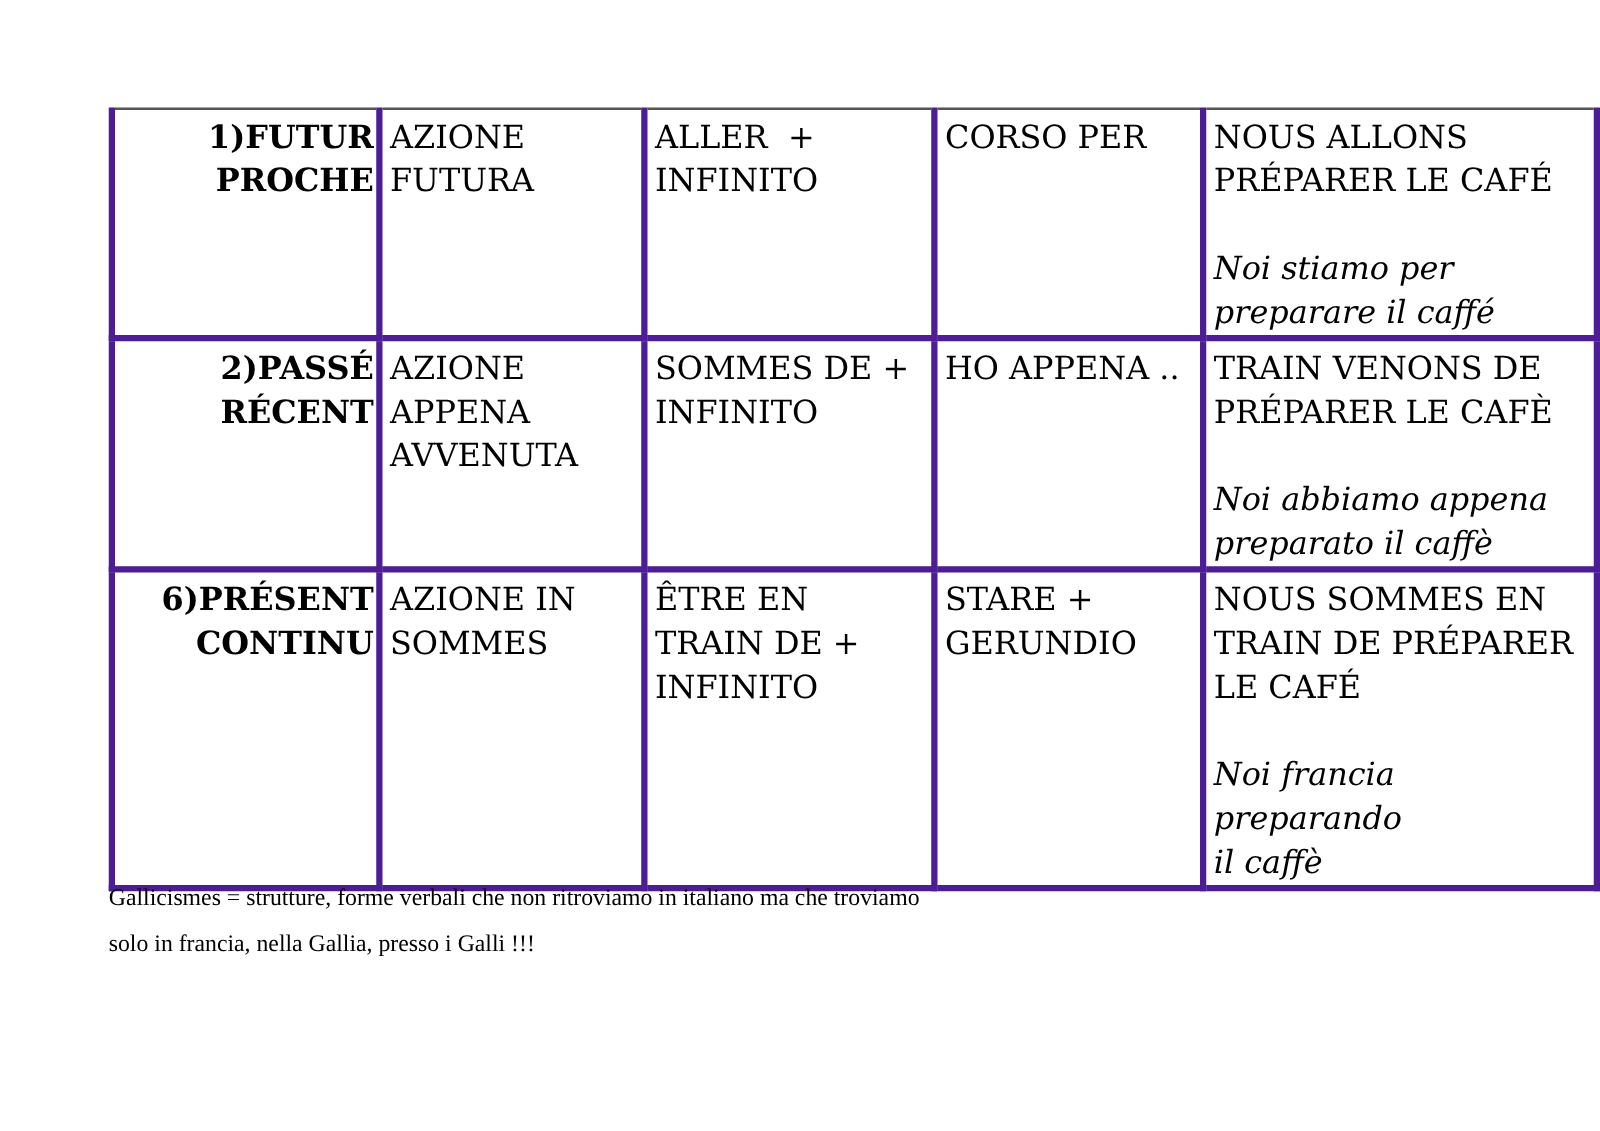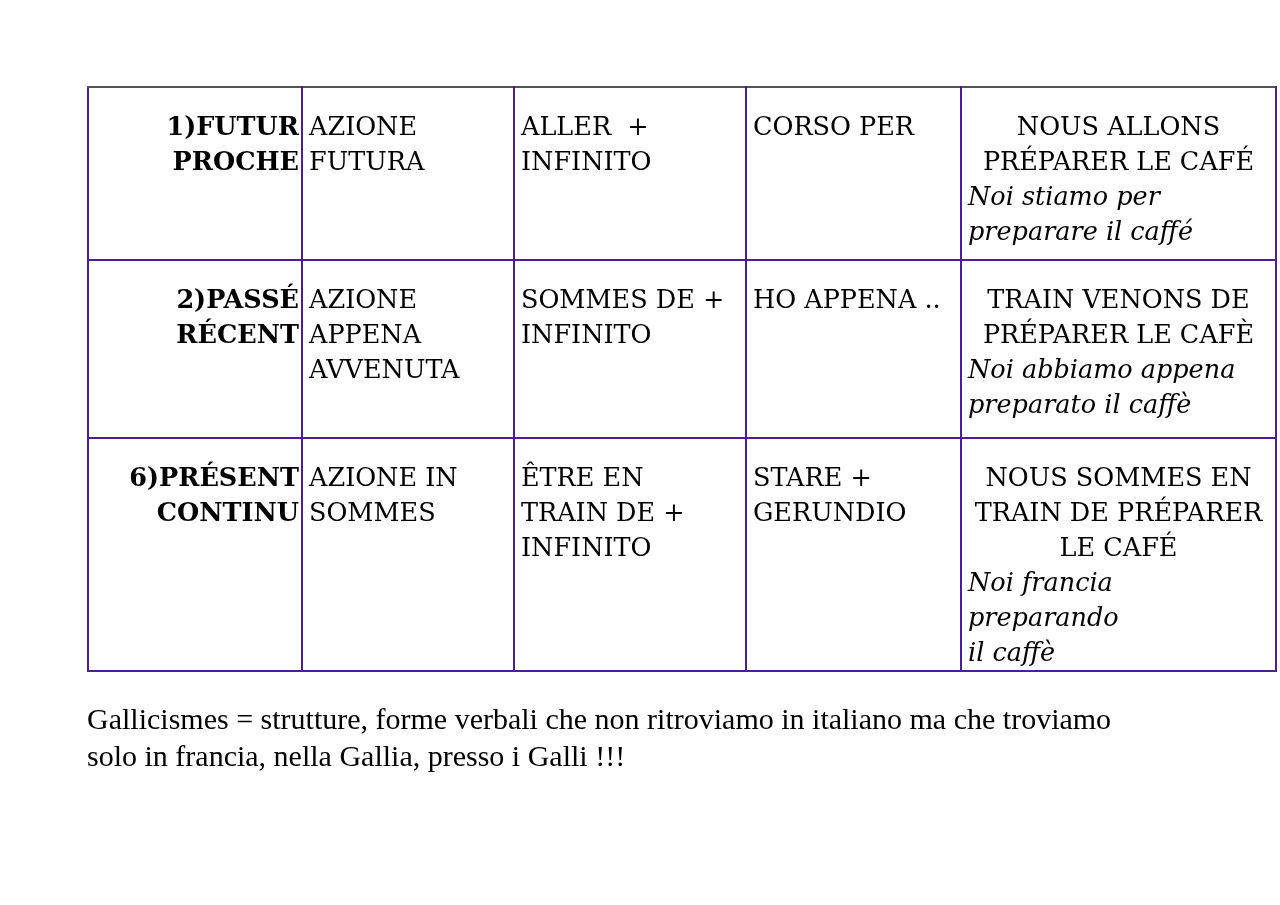--- a/index.html
+++ b/index.html
@@ -19,21 +19,21 @@
   
   #gallicismes-table {
     position: absolute;
     left: 87px;
     top: 86px;
     width: 1188px;
     border-collapse: collapse;
     table-layout: fixed;
   }
   #gallicismes-table td {
-    border: 2px solid #4c1d95;
+    border: 5px solid #4c1d95;
     vertical-align: top;
     padding: 0;
     background: #ffffff;
   }
   #gallicismes-table tr:first-child td {
     border-top: 2px solid #555555;
   }
 
   
   .col-name   { width: 214px; }
@@ -42,50 +42,50 @@
   .col-it     { width: 215px; }
   .col-ex     { width: 315px; }
 
   
   .row-1 td { height: 171px; }
   .row-2 td { height: 176px; }
   .row-3 td { height: 207px; }
 
   
   .cell-inner {
-    padding: 21px 6px 0 6px;
+    padding: 5px 6px 0 6px;
     font-size: 25.5px;
     line-height: 35px;
   }
   .cell-name {
     font-weight: bold;
     text-align: right;
     padding-right: 2px;
     white-space: pre-wrap;
   }
   .cell-plain {
     white-space: pre-wrap;
   }
   .ex-fr {
     white-space: pre-wrap;
-    text-align: center;
   }
   .ex-it {
     font-style: italic;
     white-space: pre-wrap;
+    margin-top: 35px;
   }
 
   
   #footnote {
     position: absolute;
     left: 87px;
     top: 700px;
     width: 1100px;
     font-family: "Liberation Serif", serif;
-    font-size: 30px;
+    font-size: 19px;
     line-height: 37px;
     white-space: pre-line;
   }
 </style>
 </head>
 <body>
 
 <table id="gallicismes-table">
   <colgroup>
     <col class="col-name">

